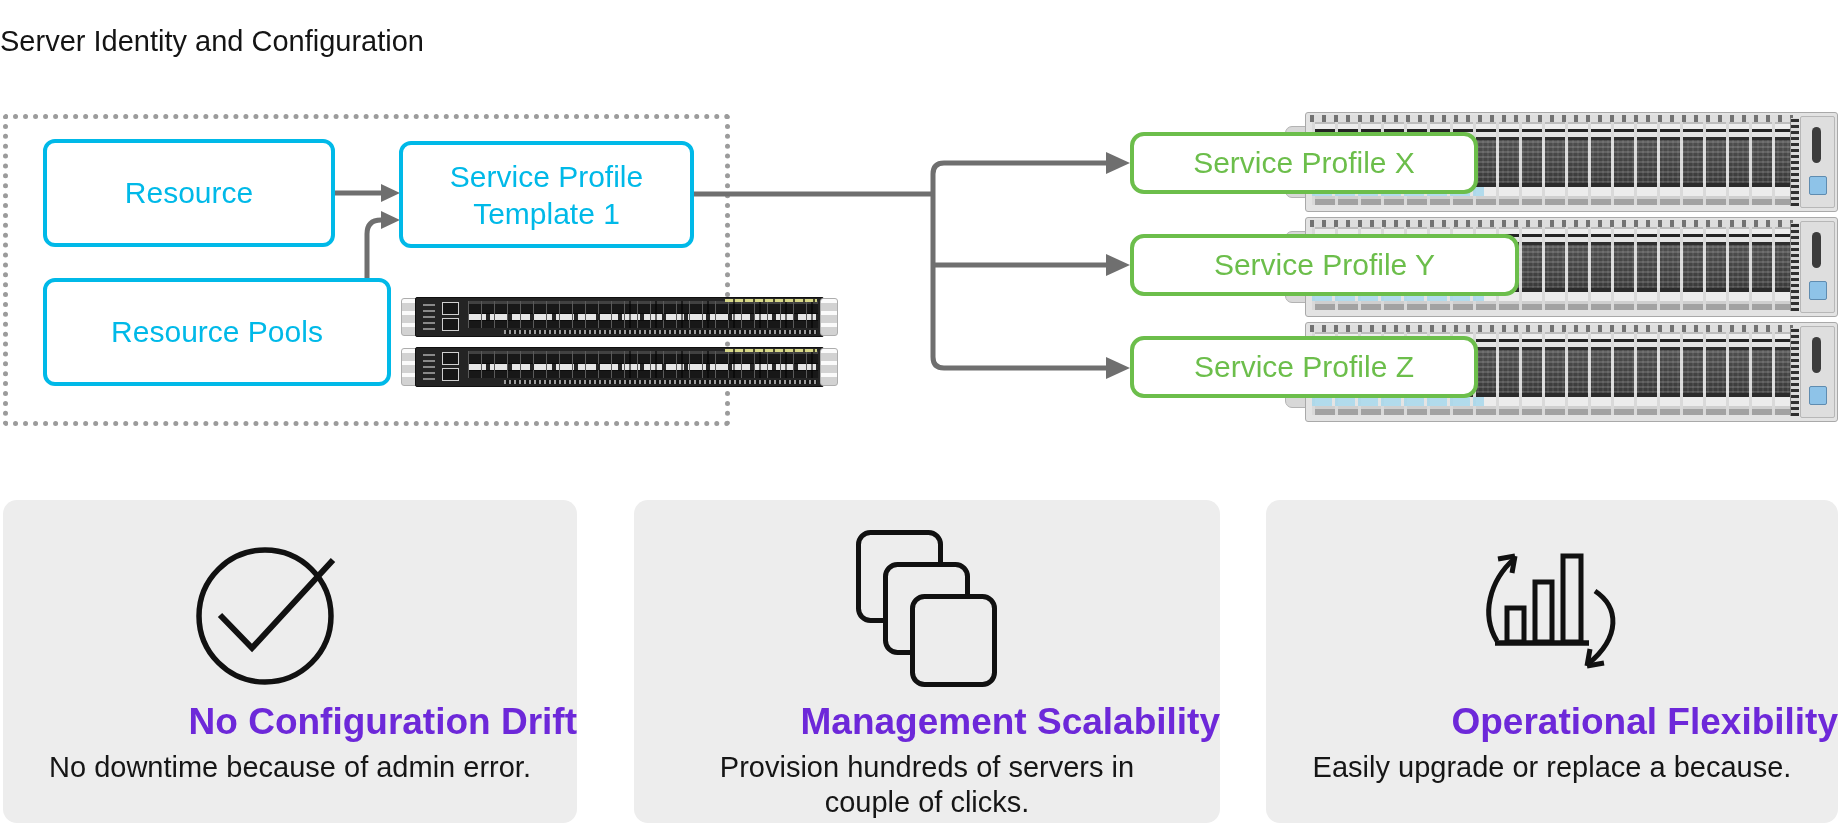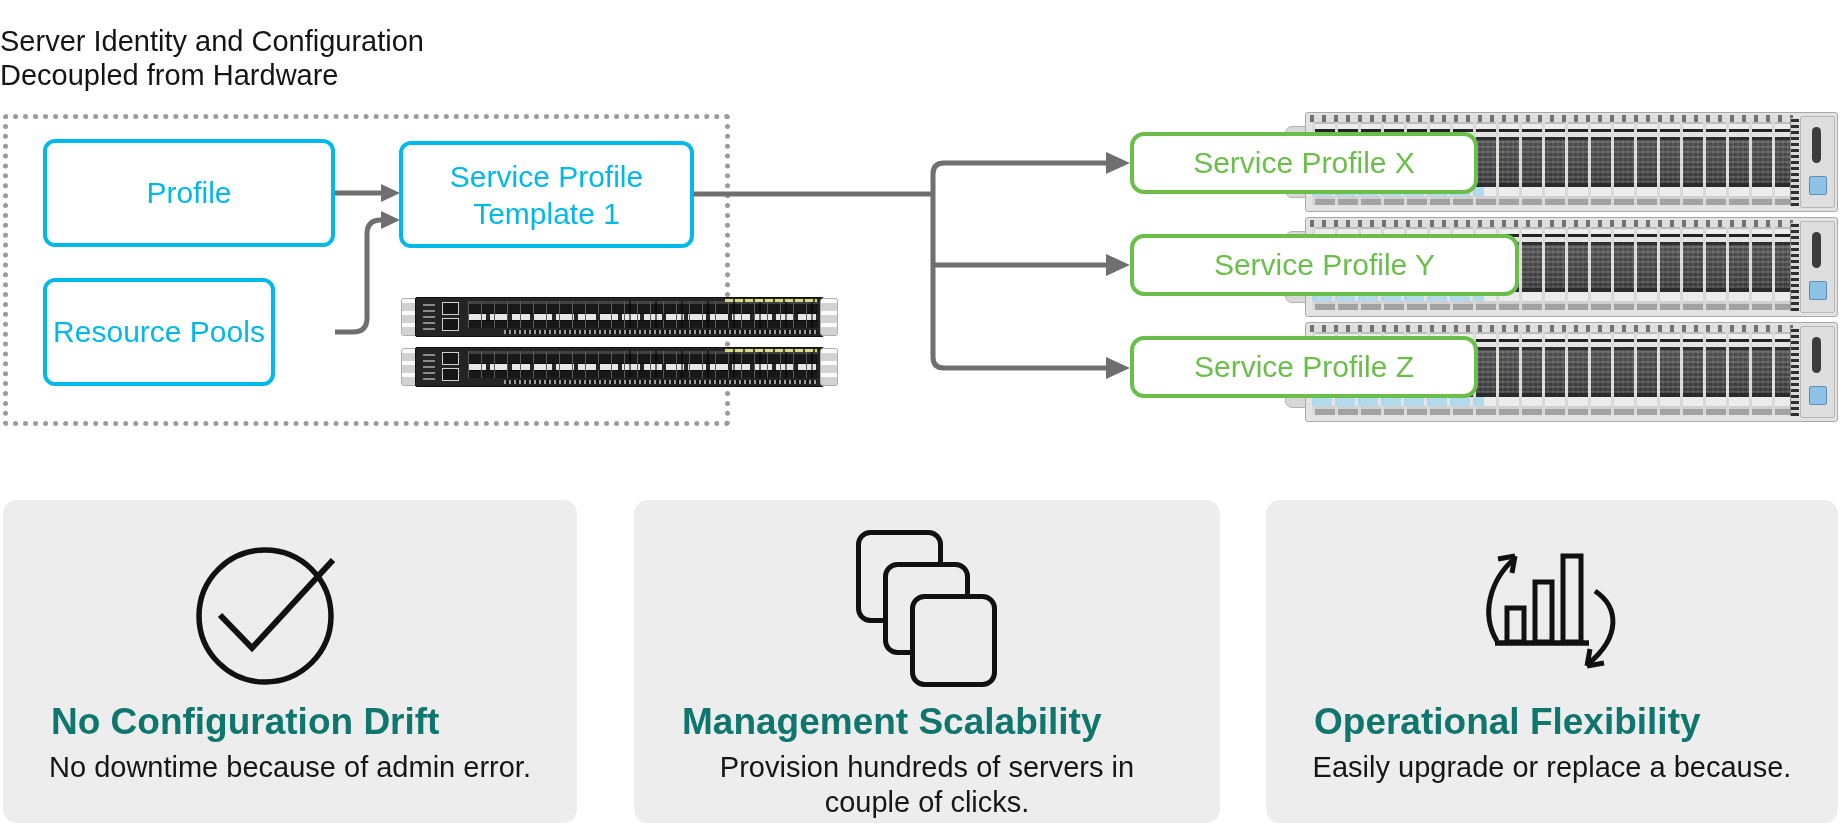--- a/index.html
+++ b/index.html
@@ -17,21 +17,21 @@
   
   .connectors{position:absolute;left:0;top:0;width:1840px;height:500px;}
 
   
   .node{position:absolute;display:flex;align-items:center;justify-content:center;
     background:#fff;box-sizing:border-box;text-align:center;}
   .node.cyan{border:4px solid #00b9e8;color:#00b9e8;border-radius:12px;font-size:30px;}
   .node.green{border:4px solid #6cbe4b;color:#6cbe4b;border-radius:14px;font-size:30px;}
   .node .two-line{line-height:37px;}
   .n-policies{left:43px;top:139px;width:292px;height:108px;}
-  .n-pools{left:43px;top:278px;width:232px;height:108px;}
+  .n-pools{left:43px;top:278px;width:348px;height:108px;}
   .n-template{left:399px;top:141px;width:295px;height:107px;}
   .n-px{left:1130px;top:132px;width:348px;height:62px;}
   .n-py{left:1130px;top:234px;width:389px;height:62px;}
   .n-pz{left:1130px;top:336px;width:348px;height:62px;}
 
   
   .server{position:absolute;left:1285px;width:553px;height:100px;}
   .server .ear{position:absolute;left:0;top:14px;width:24px;height:70px;background:#d8d8d8;
     border:1px solid #b3b3b3;border-radius:7px 0 0 7px;}
   .server .ear::after{content:"";position:absolute;left:5px;top:8px;width:10px;height:8px;
@@ -86,32 +86,31 @@
     background:repeating-linear-gradient(90deg,#d6d787 0 8px,#45452a 8px 10px);}
   .sw-vent{position:absolute;left:88px;right:6px;bottom:2px;height:4px;
     background:repeating-linear-gradient(90deg,#9a9a9a 0 2px,#141414 2px 5px);}
 
   
   .card{position:absolute;top:500px;height:323px;background:#ededed;border-radius:14px;}
   .card-1{left:3px;width:574px;}
   .card-2{left:634px;width:586px;}
   .card-3{left:1266px;width:572px;}
   .card .iconwrap{height:188px;display:flex;align-items:flex-end;justify-content:center;}
-  .card h2{margin:14px 0 8px;text-align:left;font-size:37px;line-height:40px;color:#0f766e;padding-left:48px;}
+  .card h2{margin:14px 0 8px;text-align:right;font-size:37px;line-height:40px;color:#6d28d9;padding-left:48px;}
   .card p{margin:6px auto;text-align:center;font-size:29px;line-height:35px;color:#161616;}
   .card-2 p{max-width:478px;}
 </style>
 </head>
 <body>
 
 <div class="canvas">
 
   <div class="main-title">
     <div>Server Identity and Configuration</div>
-    <div>Decoupled from Hardware</div>
   </div>
 
   <div class="dotted-group"></div>
 
   <div class="server" style="top:112px">
     <div class="ear"></div>
     <div class="chassis">
       <div class="toprail"></div>
       <div class="drives"></div>
       <div class="blue-caps"></div>
@@ -186,21 +185,21 @@
     <g fill="#6f6f6f" stroke="none">
       <polygon points="381,184 400,193 381,202"></polygon>
       <polygon points="381,211 400,220 381,229"></polygon>
       <polygon points="1106,152 1130,163 1106,174"></polygon>
       <polygon points="1106,254 1130,265 1106,276"></polygon>
       <polygon points="1106,357 1130,368 1106,379"></polygon>
     </g>
   </svg>
 
   <div class="node cyan n-policies">
-    <span>Profile</span>
+    <span>Resource</span>
   </div>
   <div class="node cyan n-pools">
     <span>Resource Pools</span>
   </div>
   <div class="node cyan n-template">
     <div class="two-line">
       <div>Service Profile</div>
       <div>Template 1</div>
     </div>
   </div>

